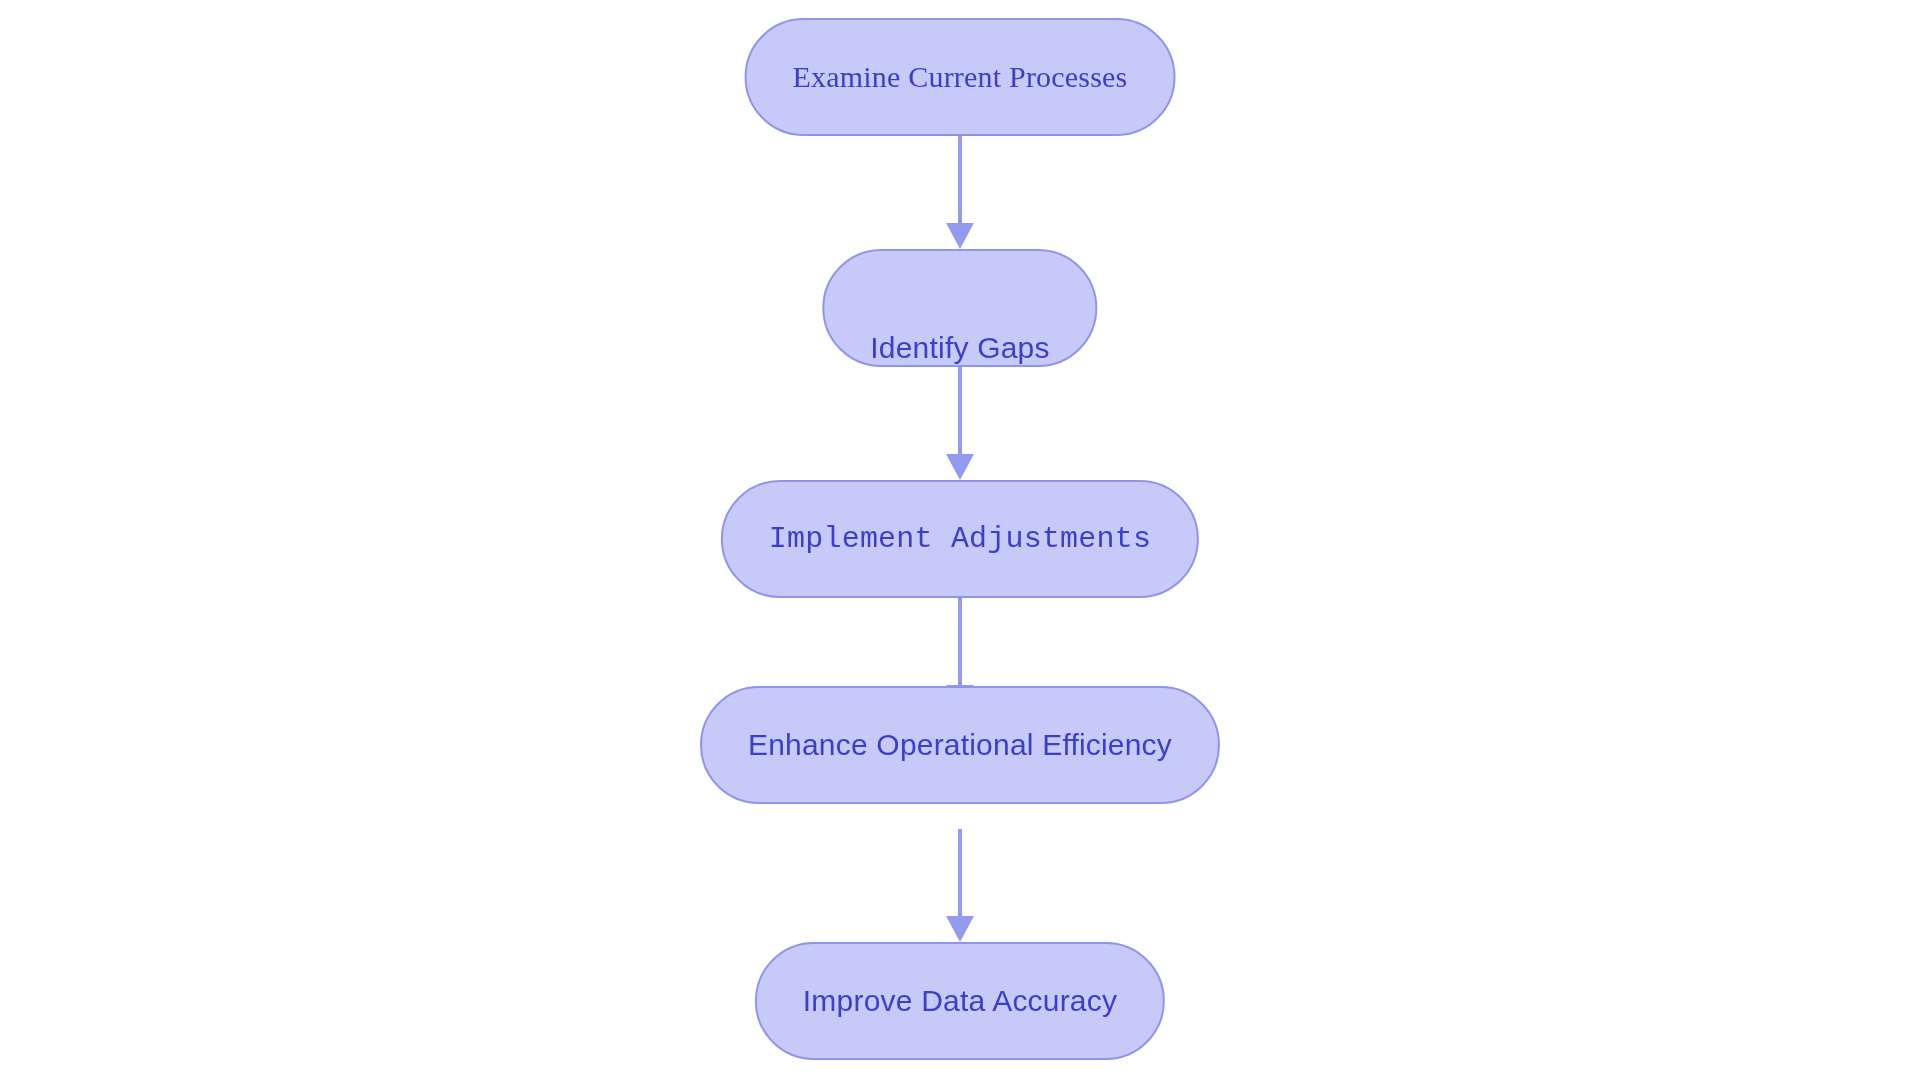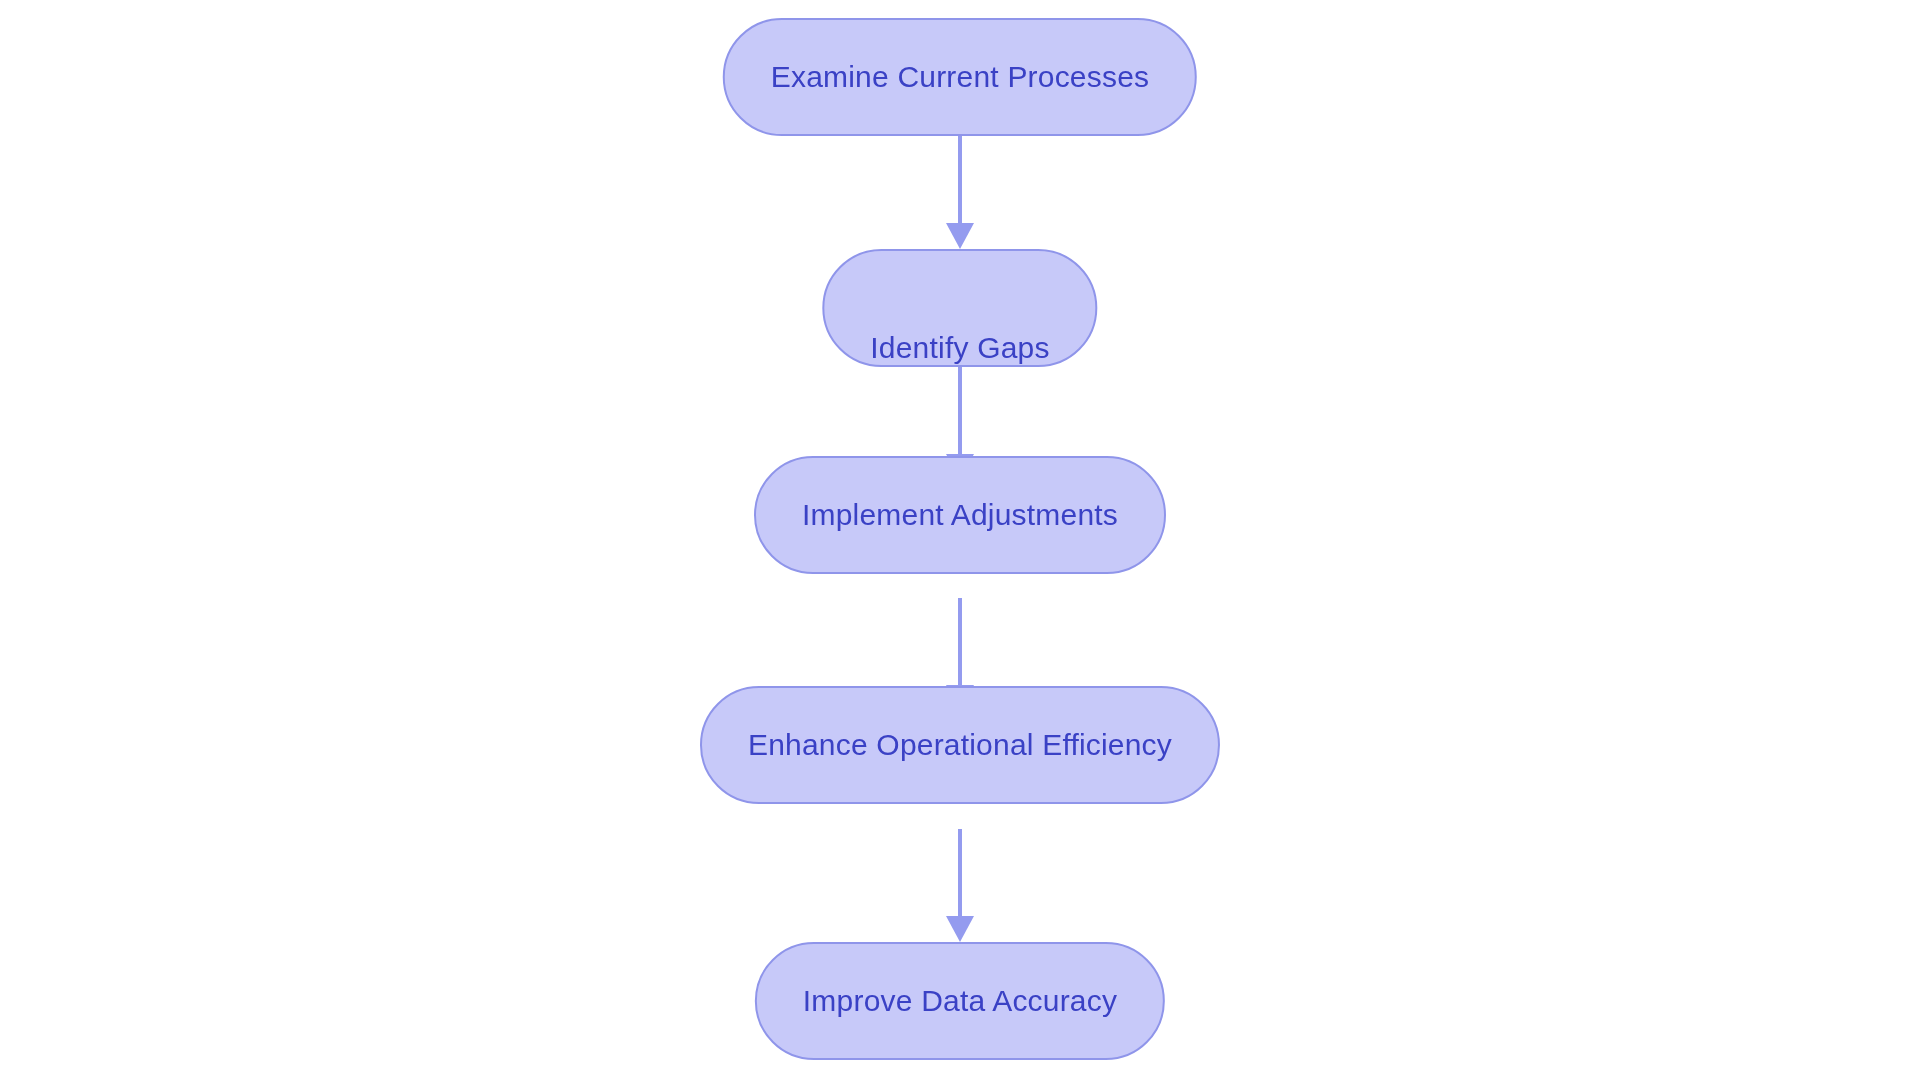--- a/index.html
+++ b/index.html
@@ -26,23 +26,23 @@
     justify-content: center;
     padding: 0 46px;
     white-space: nowrap;
     background: var(--node-fill, #c7c9f9);
     border: 2px solid var(--node-border, #8f95ea);
     border-radius: 59px;
     color: var(--node-text, #3a41c5);
     font-size: 30px;
     letter-spacing: 0.2px;
   }
-  .node-1 { top: 18px; }
+  .node-1 { top: 18px; font-family: Liberation Serif, serif; }
   .node-2 { top: 249px; align-items: flex-end; }
-  .node-3 { top: 456px; }
+  .node-3 { top: 480px; font-family: Liberation Mono, monospace; }
   .node-4 { top: 686px; }
   .node-5 { top: 942px; }
 
   .arrow {
     position: absolute;
     left: 50%;
     transform: translateX(-50%);
     width: 28px;
     display: flex;
     flex-direction: column;

